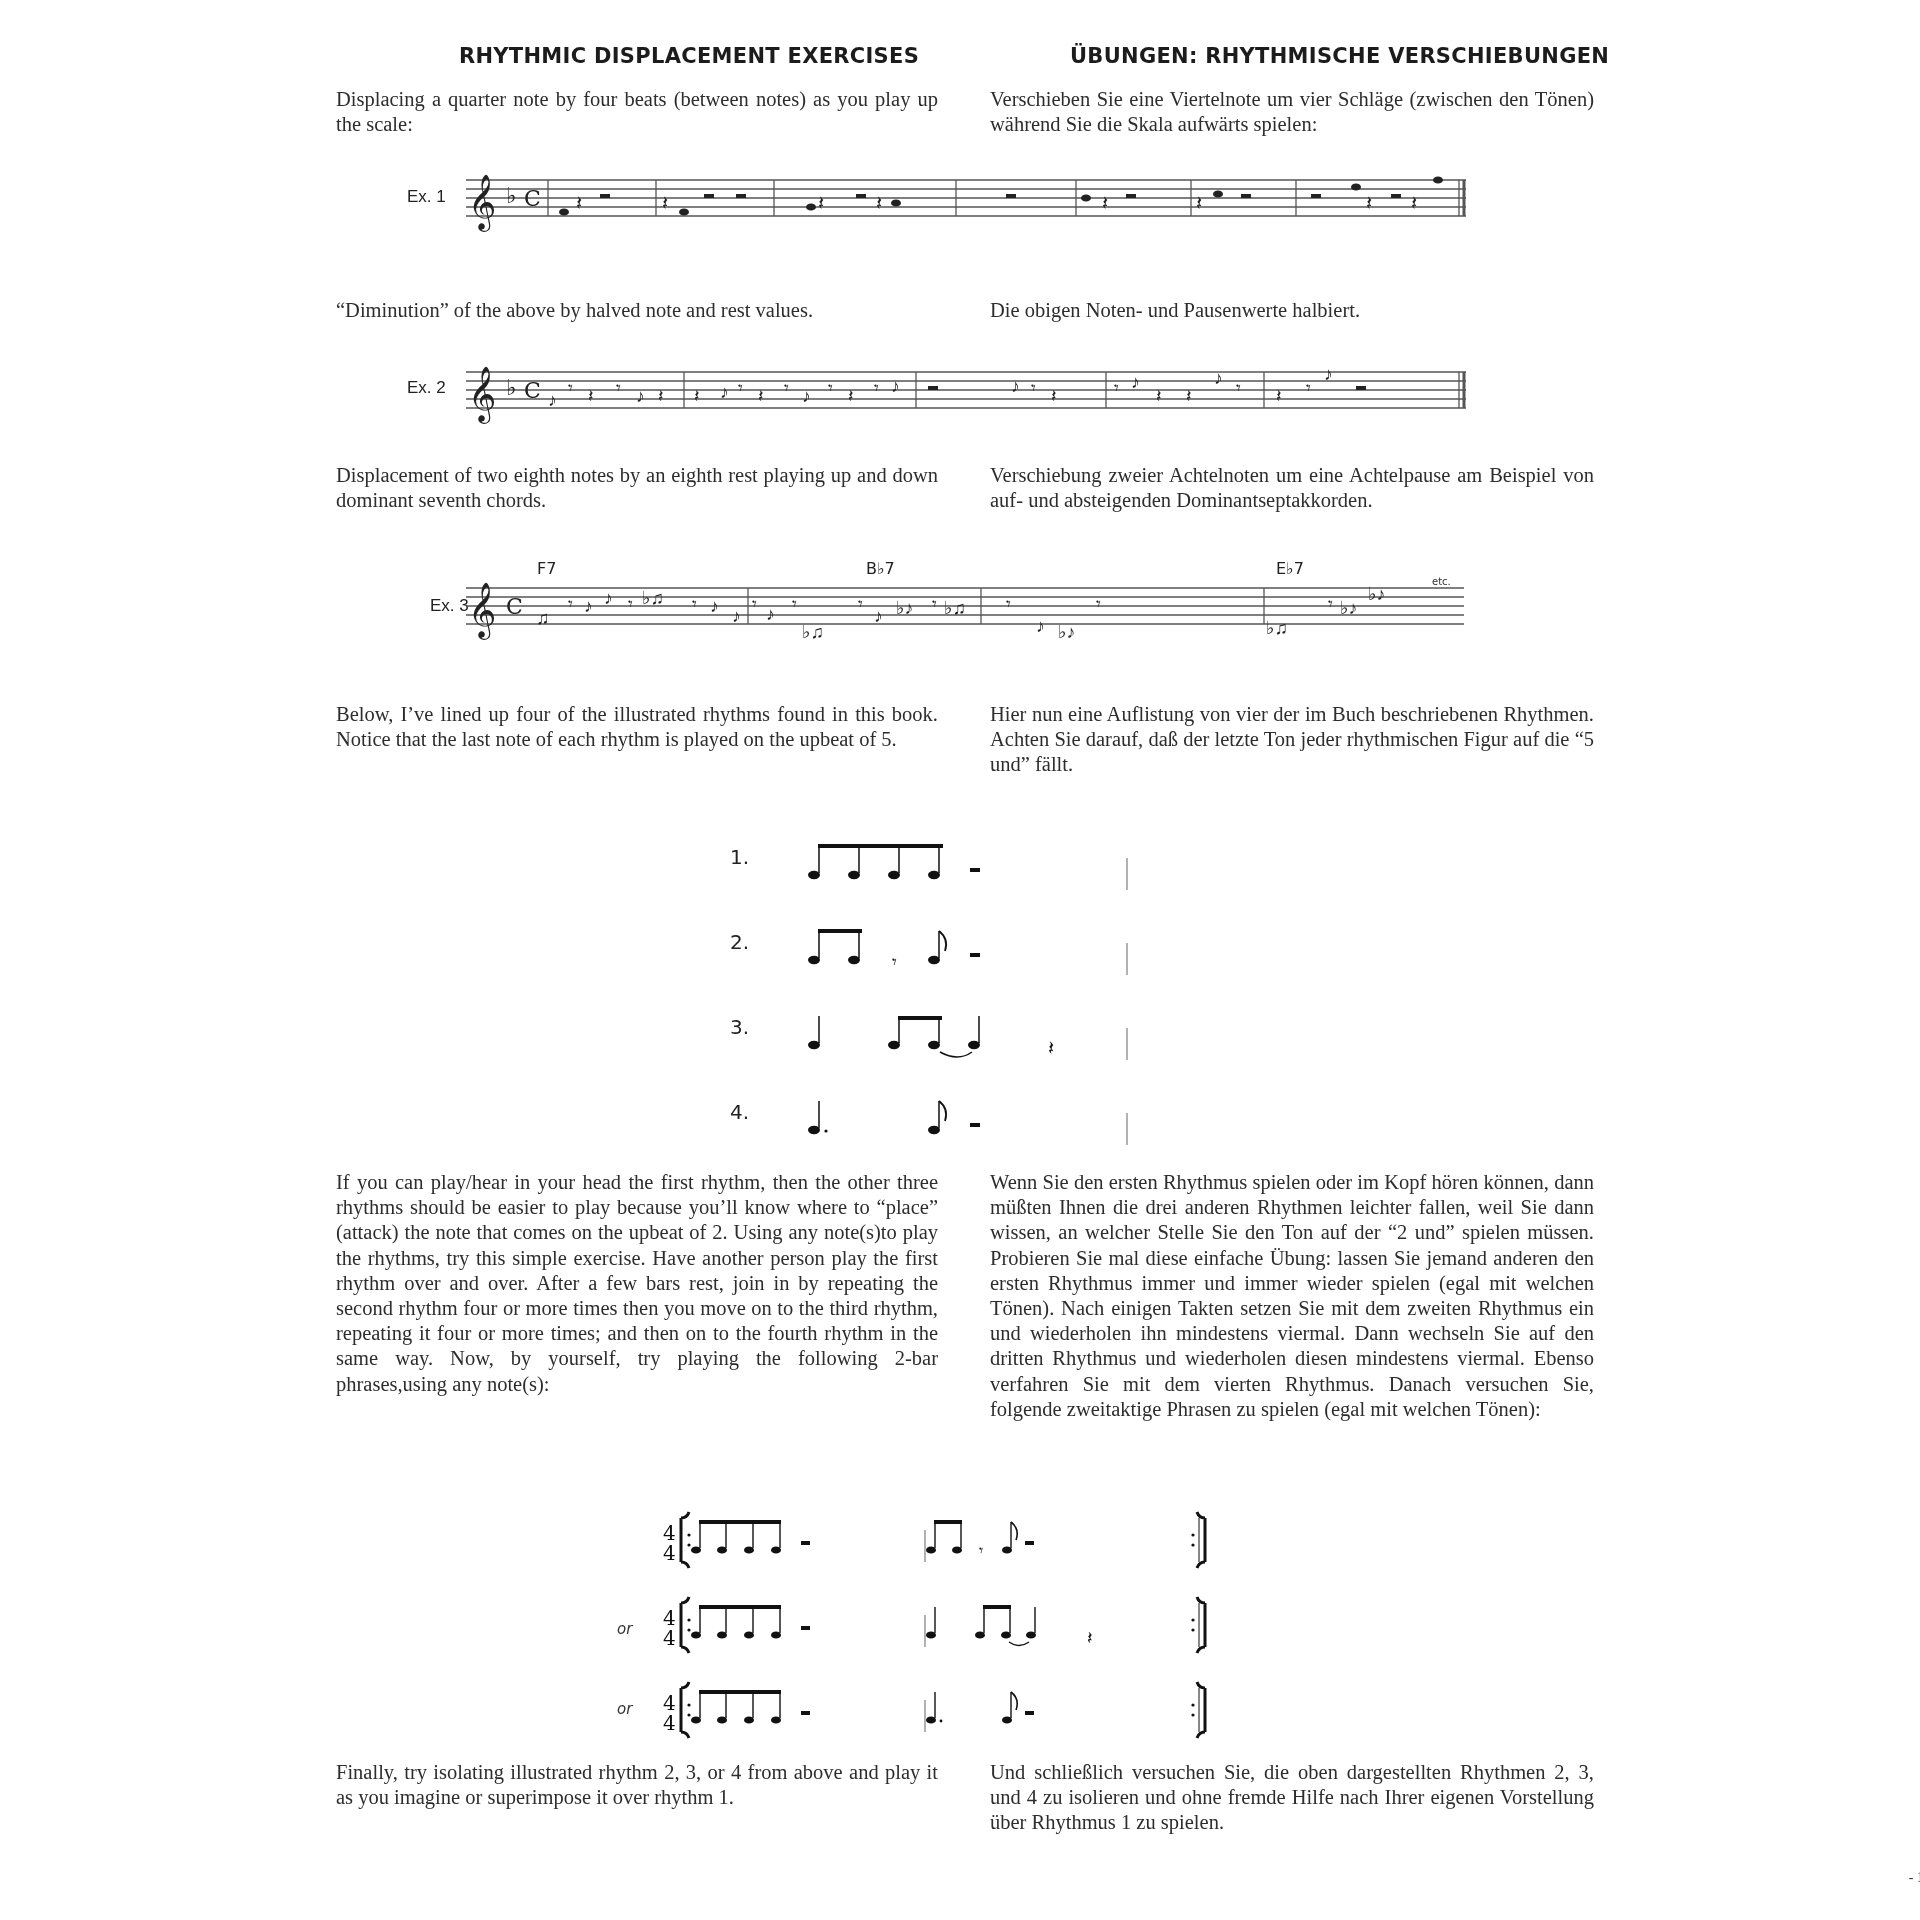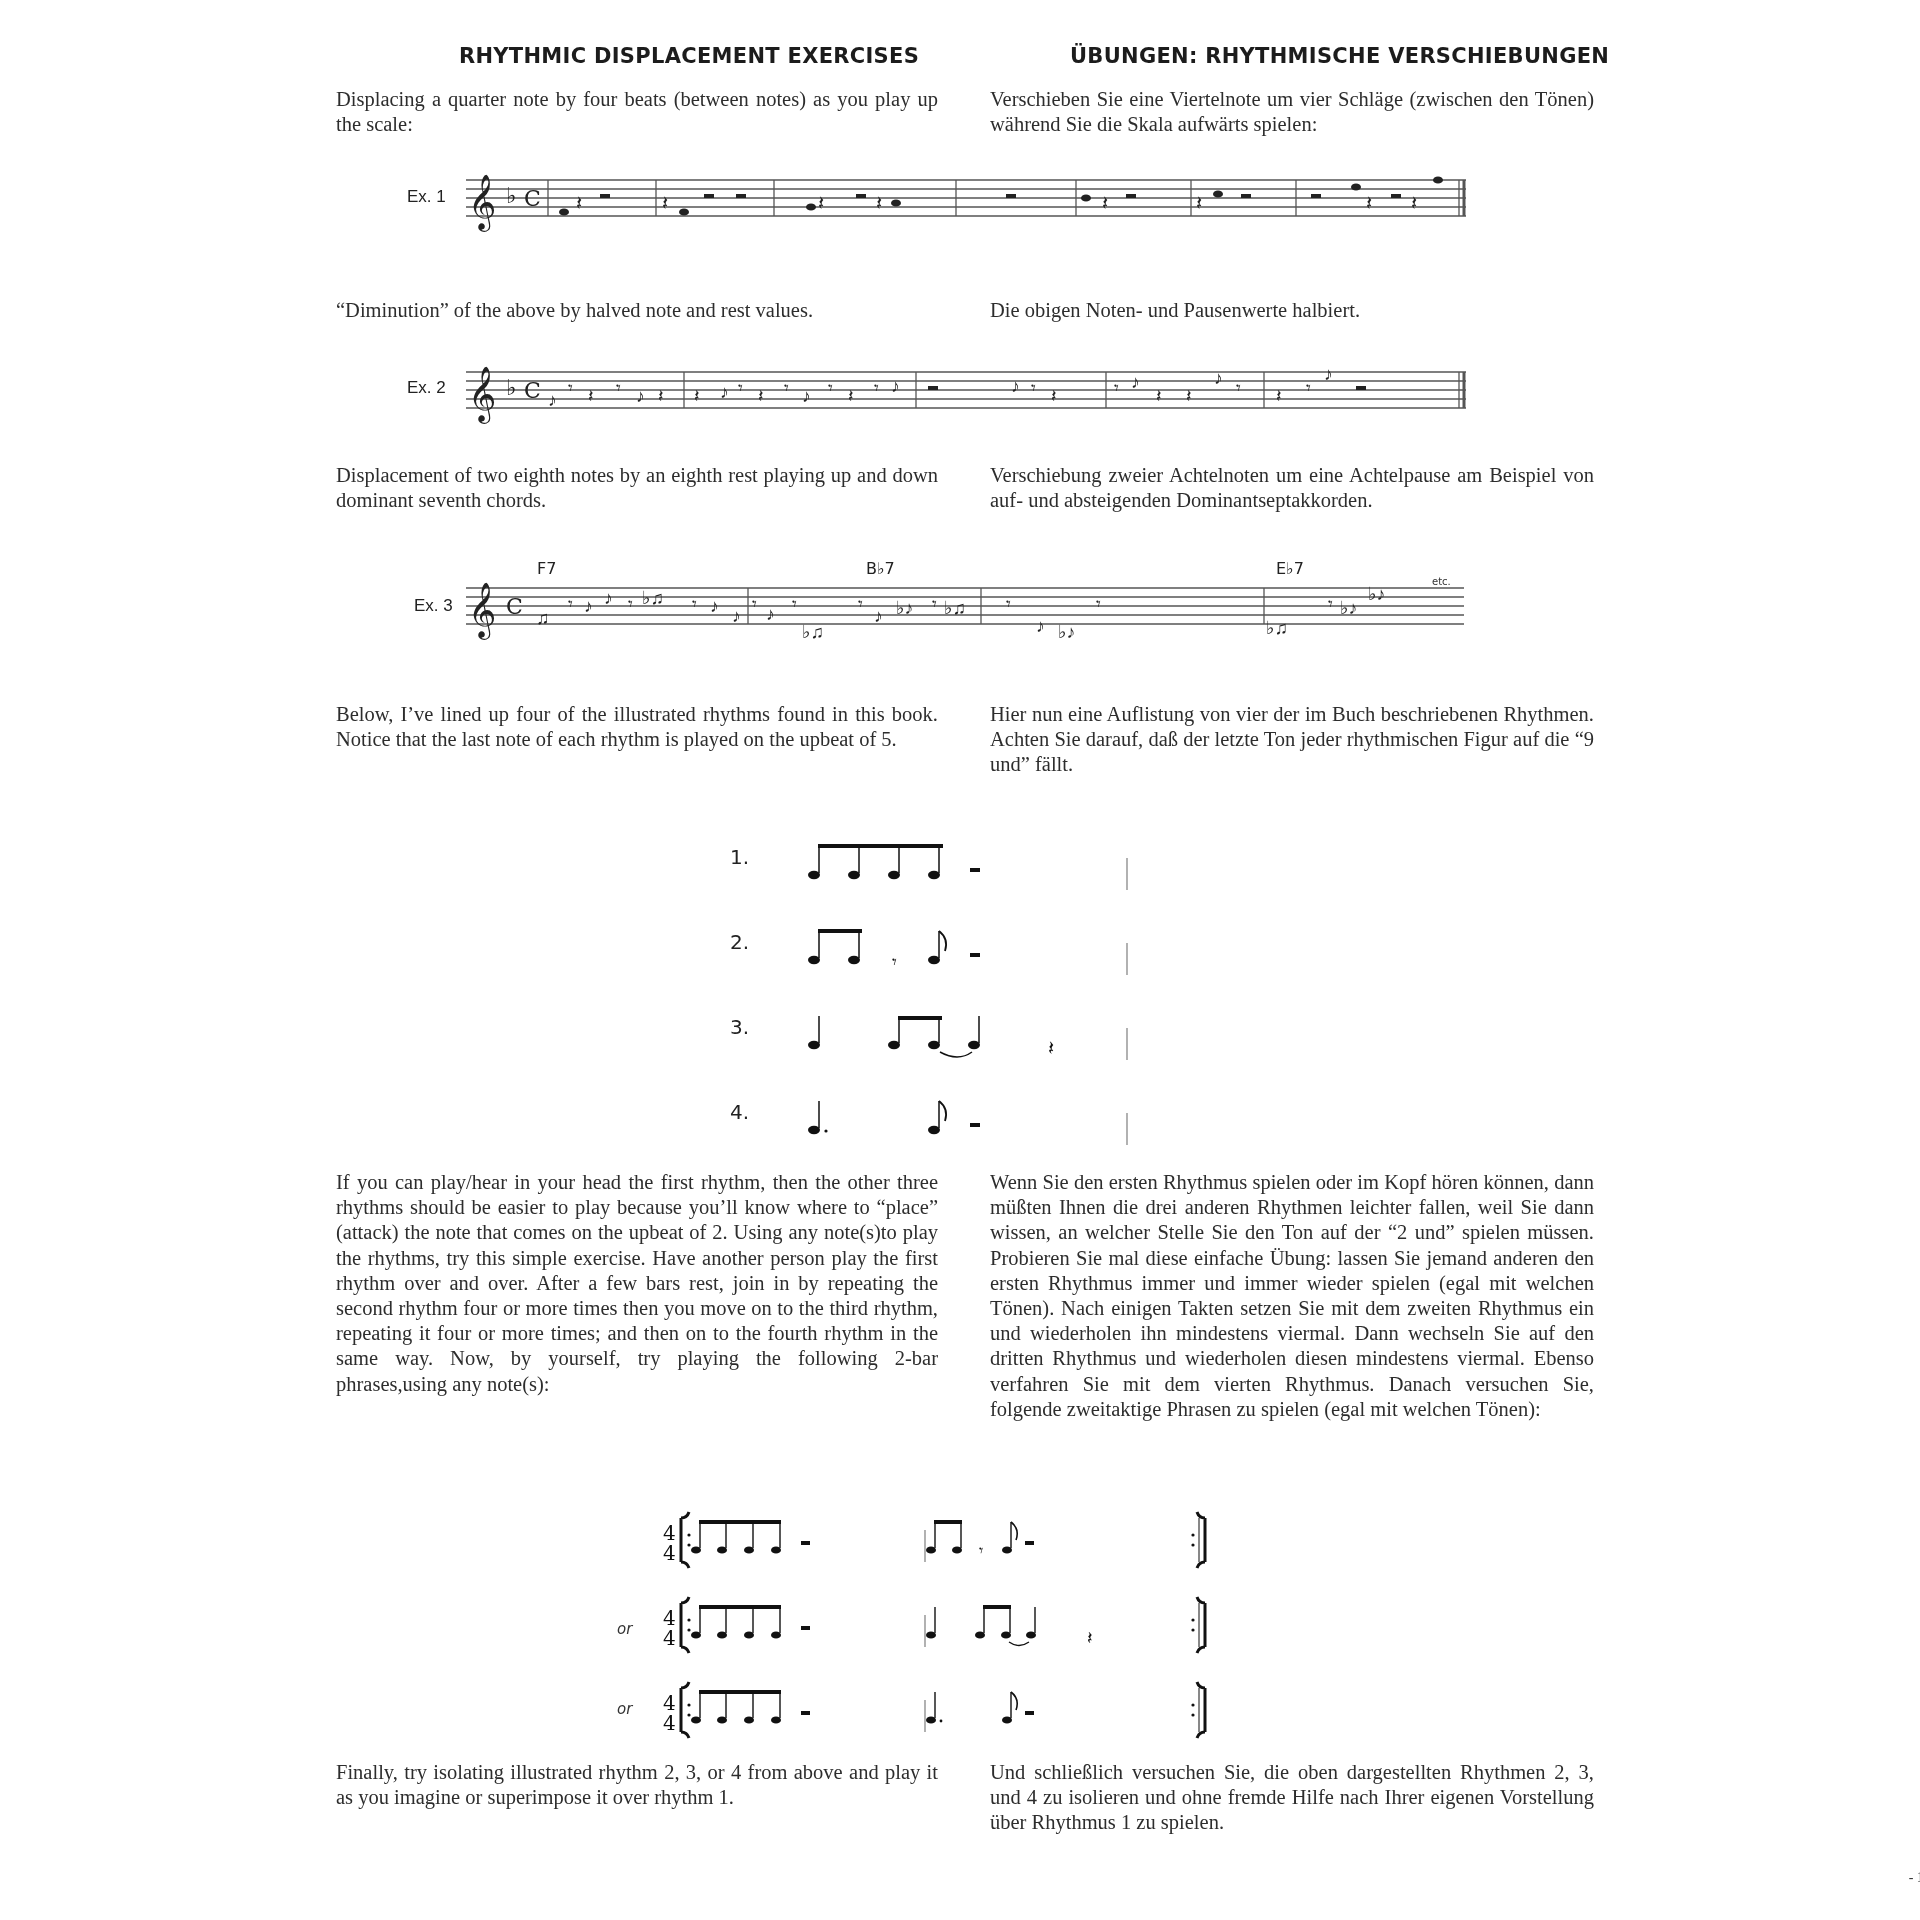--- a/index.html
+++ b/index.html
@@ -142,21 +142,21 @@
   </g>
 </svg>
 
 <div class="para left" style="top:463px;">
     <p>Displacement of two eighth notes by an eighth rest playing up and down dominant seventh chords.</p>
   </div>
 <div class="para right" style="top:463px;">
     <p>Verschiebung zweier Achtelnoten um eine Achtelpause am Beispiel von auf- und absteigenden Dominantseptakkorden.</p>
   </div>
 
-<div class="ex-label" style="left:414px;top:596px;">Ex. 3</div>
+<div class="ex-label" style="left:430px;top:596px;">Ex. 3</div>
 <div class="chord" style="left:537px;top:559px;">F7</div>
 <div class="chord" style="left:866px;top:559px;">B♭7</div>
 <div class="chord" style="left:1276px;top:559px;">E♭7</div>
 <div class="etc" style="left:1432px;top:576px;">etc.</div>
 <svg class="staff" style="left:466px;top:582px;" width="1010" height="80">
   <g stroke="#555" stroke-width="1.3">
     <line x1="0" y1="6" x2="998" y2="6"></line>
       <line x1="0" y1="15" x2="998" y2="15"></line>
     <line x1="0" y1="24" x2="998" y2="24"></line>
       <line x1="0" y1="33" x2="998" y2="33"></line>
@@ -194,21 +194,21 @@
       <text x="862" y="28">𝄾</text>
       <text x="874" y="32">♭♪</text>
       <text x="902" y="18">♭♪</text>
   </g>
 </svg>
 
 <div class="para left" style="top:702px;">
     <p>Below, I’ve lined up four of the illustrated rhythms found in this book. Notice that the last note of each rhythm is played on the upbeat of 5.</p>
   </div>
 <div class="para right" style="top:702px;">
-    <p>Hier nun eine Auflistung von vier der im Buch beschriebenen Rhythmen. Achten Sie darauf, daß der letzte Ton jeder rhythmischen Figur auf die “9 und” fällt.</p>
+    <p>Hier nun eine Auflistung von vier der im Buch beschriebenen Rhythmen. Achten Sie darauf, daß der letzte Ton jeder rhythmischen Figur auf die “5 und” fällt.</p>
   </div>
 
 <div>
   <div class="rnum" style="left:730px;top:845px;">1.</div>
   <div class="rnum" style="left:730px;top:930px;">2.</div>
   <div class="rnum" style="left:730px;top:1015px;">3.</div>
   <div class="rnum" style="left:730px;top:1100px;">4.</div>
   <svg class="staff" style="left:800px;top:830px;" width="350" height="330">
     <g fill="#111" stroke="#111">
 

